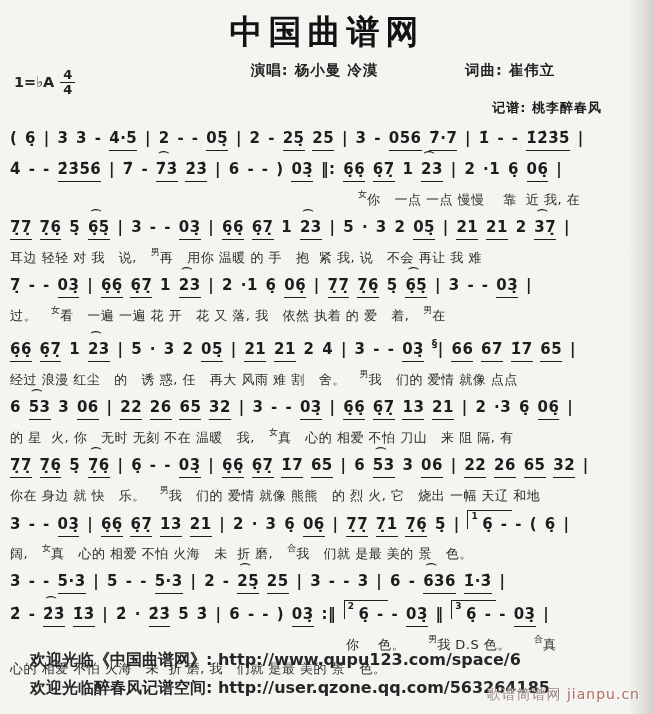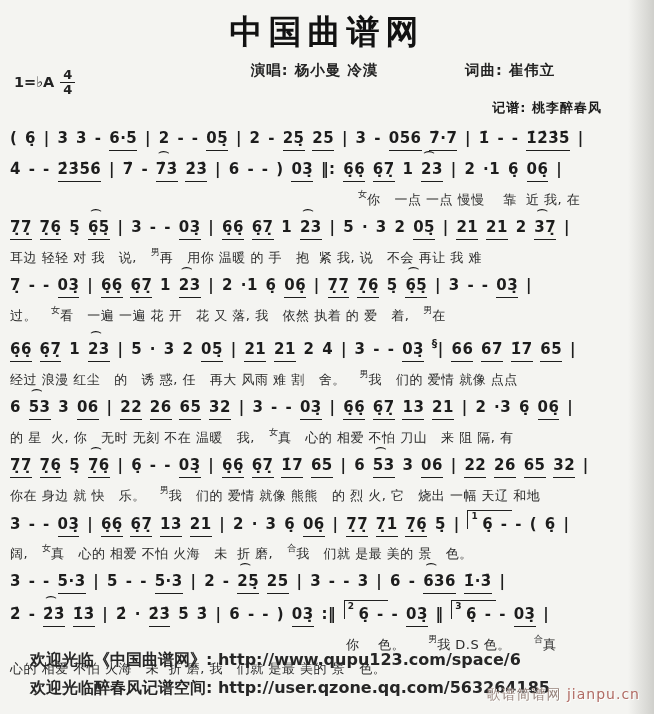--- a/index.html
+++ b/index.html
@@ -74,21 +74,21 @@
         </span>
       </div>
       <div class="meta-center">演唱: 杨小曼 冷漠</div>
       <div class="meta-right">词曲: 崔伟立</div>
     </div>
     <div class="meta-row2">记谱: 桃李醉春风</div>
   </div>
 
   <div class="score">
     <div class="sys">
-      <div class="notes">( 6̣ | 3 3 - <span class="bm">6·5</span> | 2 - - <span class="bm">05̣</span> | 2 - <span class="bm">25̣</span> <span class="bm">25</span> | 3 - <span class="bm">056</span> <span class="bm">7̇·7</span> | 1̇ - - <span class="bm">1̇2̇3̇5̇</span> |</div>
+      <div class="notes">( 6̣ | 3 3 - <span class="bm">4·5</span> | 2 - - <span class="bm">05̣</span> | 2 - <span class="bm">25̣</span> <span class="bm">25</span> | 3 - <span class="bm">056</span> <span class="bm">7̇·7</span> | 1̇ - - <span class="bm">1̇2̇3̇5̇</span> |</div>
     </div>
     <div class="sys">
       <div class="notes">4̇ - - <span class="bm">2̇3̇5̇6̇</span> | 7̇ - <span class="arc">⌒</span><span class="bm">7̇3̇</span> <span class="bm">2̇3̇</span> | 6 - - ) <span class="bm">03̣</span> ‖: <span class="bm">6̣6̣</span> <span class="bm">6̣7̣</span> 1 <span class="arc">⌒</span><span class="bm">23</span> | 2 ·1 6̣ <span class="bm">06̣</span> |</div>
       <div class="lyrics off-a"><span class="role">女</span>你   一点 一点 慢慢    靠  近 我, 在</div>
     </div>
     <div class="sys">
       <div class="notes"><span class="bm">7̣7̣</span> <span class="bm">7̣6̣</span> 5̣ <span class="arc">⌒</span><span class="bm">6̣5̣</span> | 3 - - <span class="bm">03̣</span> | <span class="bm">6̣6̣</span> <span class="bm">6̣7̣</span> 1 <span class="arc">⌒</span><span class="bm">23</span> | 5 · 3 2 <span class="bm">05̣</span> | <span class="bm">21</span> <span class="bm">21</span> 2 <span class="arc">⌒</span><span class="bm">37̣</span> |</div>
       <div class="lyrics">耳边 轻轻 对 我   说,   <span class="role">男</span>再   用你 温暖 的 手   抱  紧 我, 说   不会 再让 我 难</div>
     </div>
     <div class="sys">

